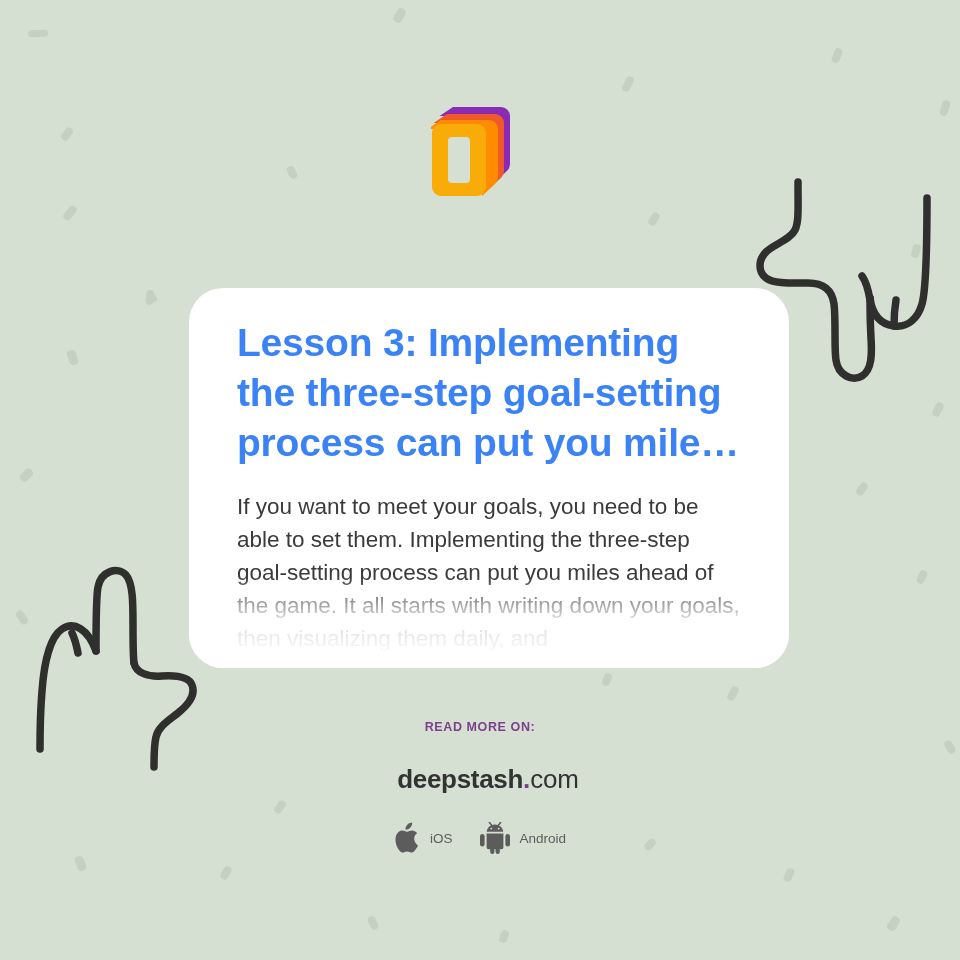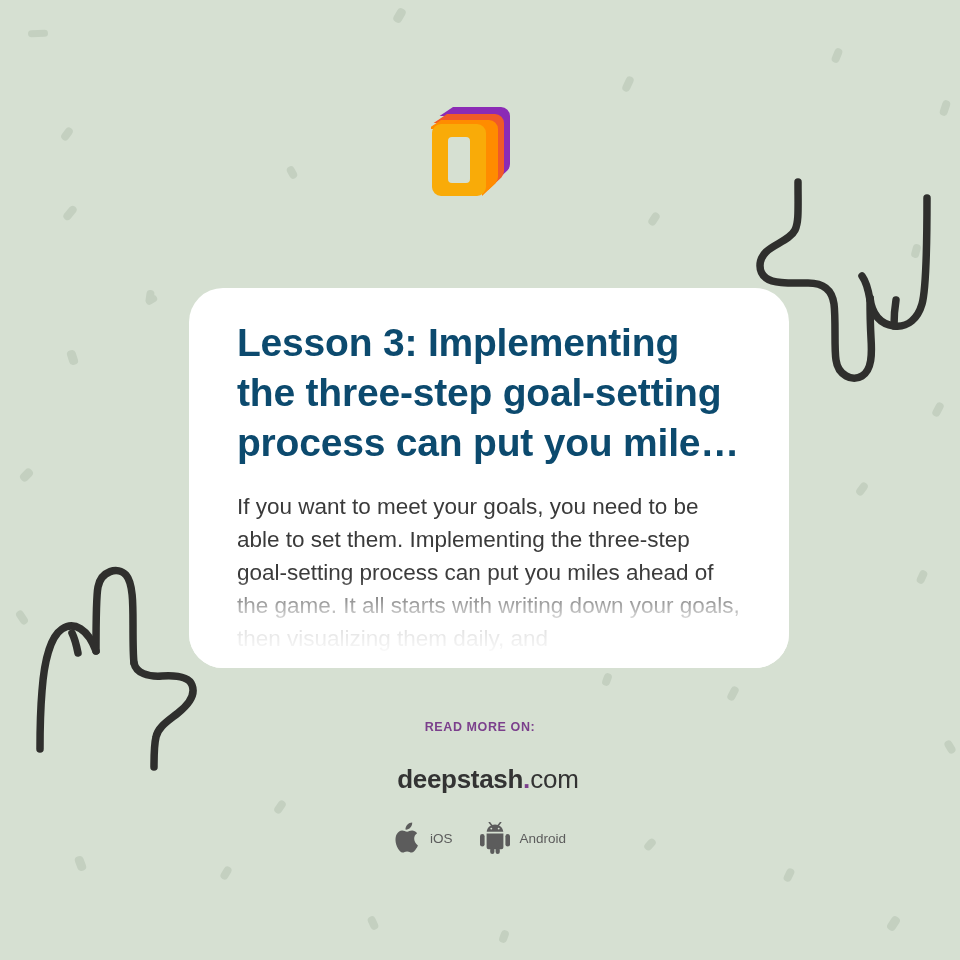--- a/index.html
+++ b/index.html
@@ -62,21 +62,21 @@
     border-radius: 34px;
     z-index: 3;
     overflow: hidden;
     padding: 30px 48px 0 48px;
   }
   .idea-title {
     margin: 0;
     font-size: 39px;
     line-height: 50px;
     font-weight: bold;
-    color: #0c4a6e;
+    color: #3b82f6;
     letter-spacing: -0.2px;
   }
   .idea-body {
     margin: 22px 0 0 0;
     font-size: 22.5px;
     line-height: 33px;
     color: #3a3a3a;
     font-weight: normal;
   }
   .fade-mask {

